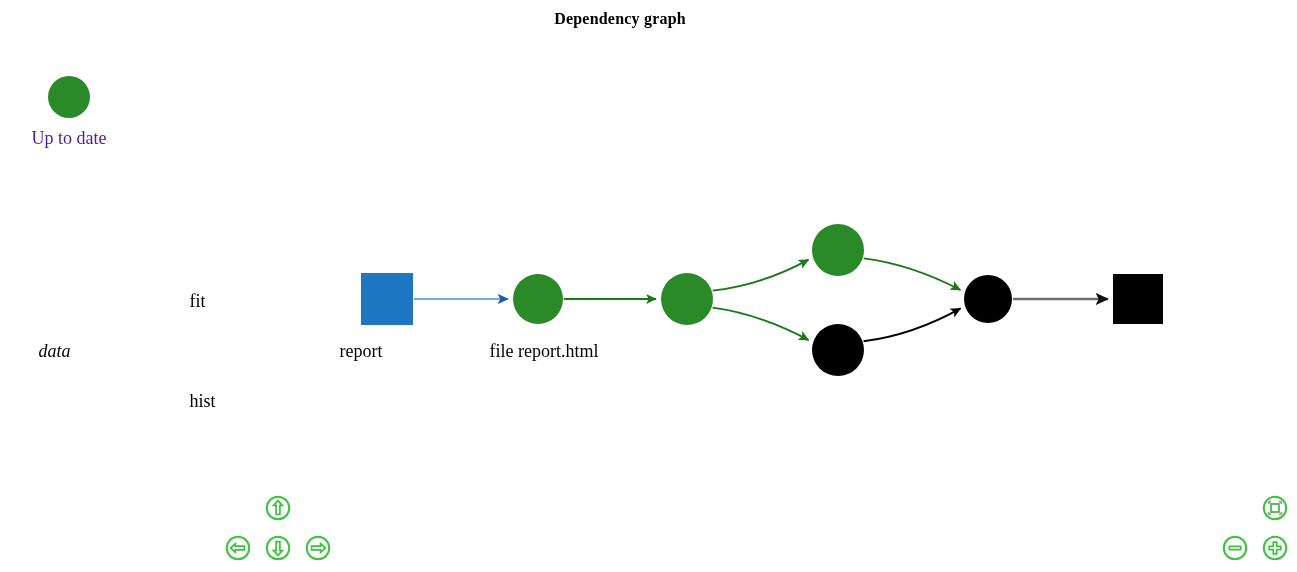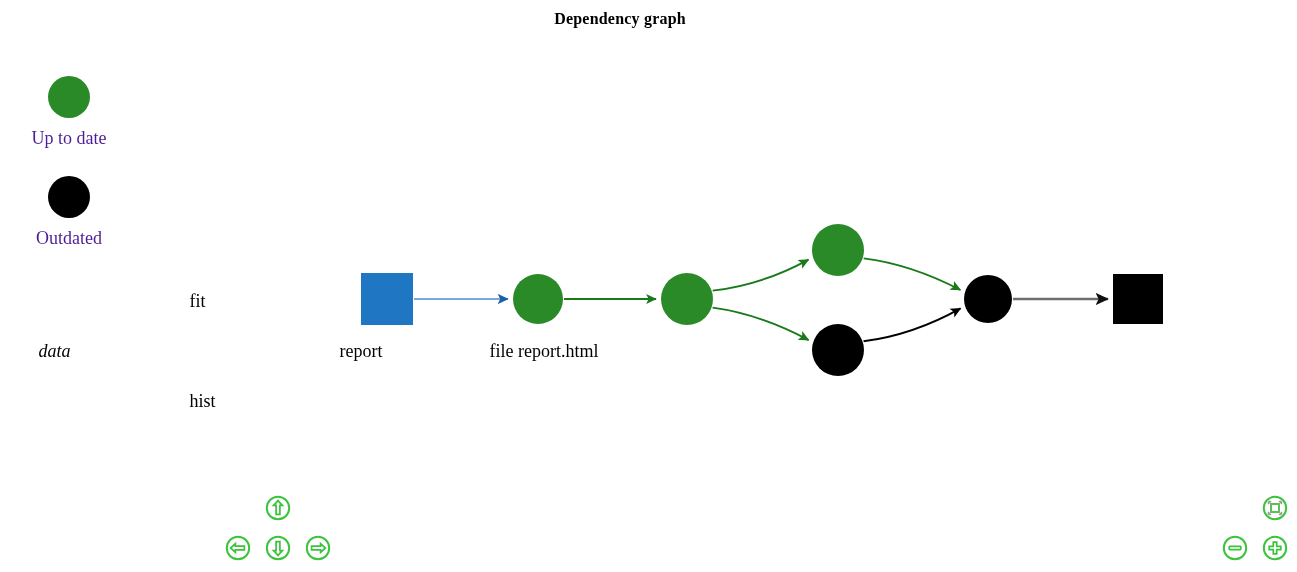--- a/index.html
+++ b/index.html
@@ -102,24 +102,20 @@
 </style>
 </head>
 <body>
 
 <div id="page-title">Dependency graph</div>
 
 <div id="legend">
     <div class="legend-item">
       <div class="legend-swatch circle" style="background: rgb(42, 138, 40);"></div>
       <div class="legend-label">Up to date</div>
-    </div>
-    <div class="legend-item">
-      <div class="legend-swatch circle" style="background: rgb(0, 0, 0);"></div>
-      <div class="legend-label">Outdated</div>
     </div>
   </div>
 
 <svg id="graph-canvas">
   <defs>
     <marker id="ah-green" markerWidth="6" markerHeight="6" refX="5.2" refY="3" orient="auto" markerUnits="strokeWidth">
       <path d="M0,0.4 L5.6,3 L0,5.6 L1.3,3 Z" fill="#1a7a1a"></path>
     </marker>
     <marker id="ah-blue" markerWidth="6" markerHeight="6" refX="5.2" refY="3" orient="auto" markerUnits="strokeWidth">
       <path d="M0,0.4 L5.6,3 L0,5.6 L1.3,3 Z" fill="#1a5fa8"></path>

